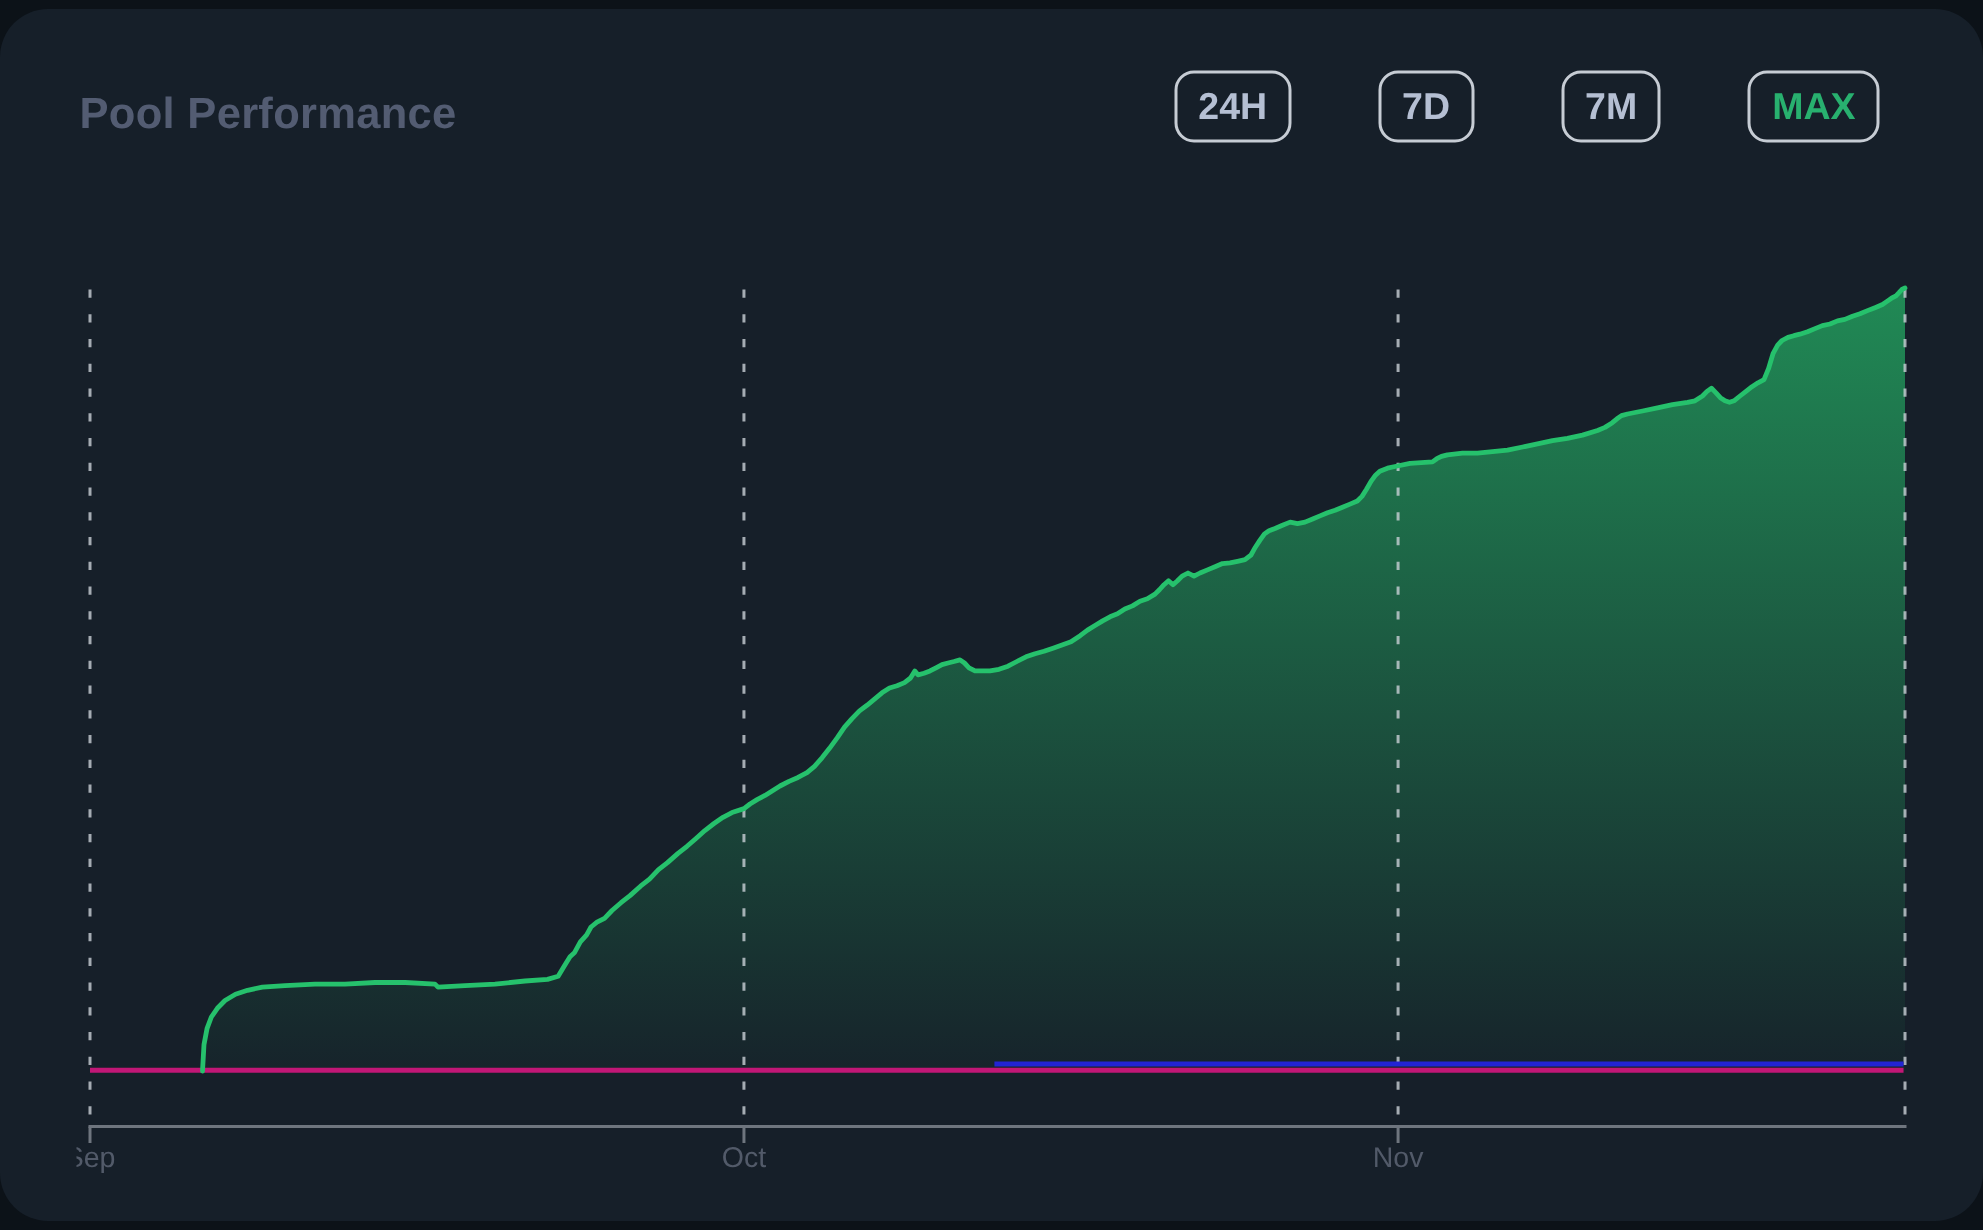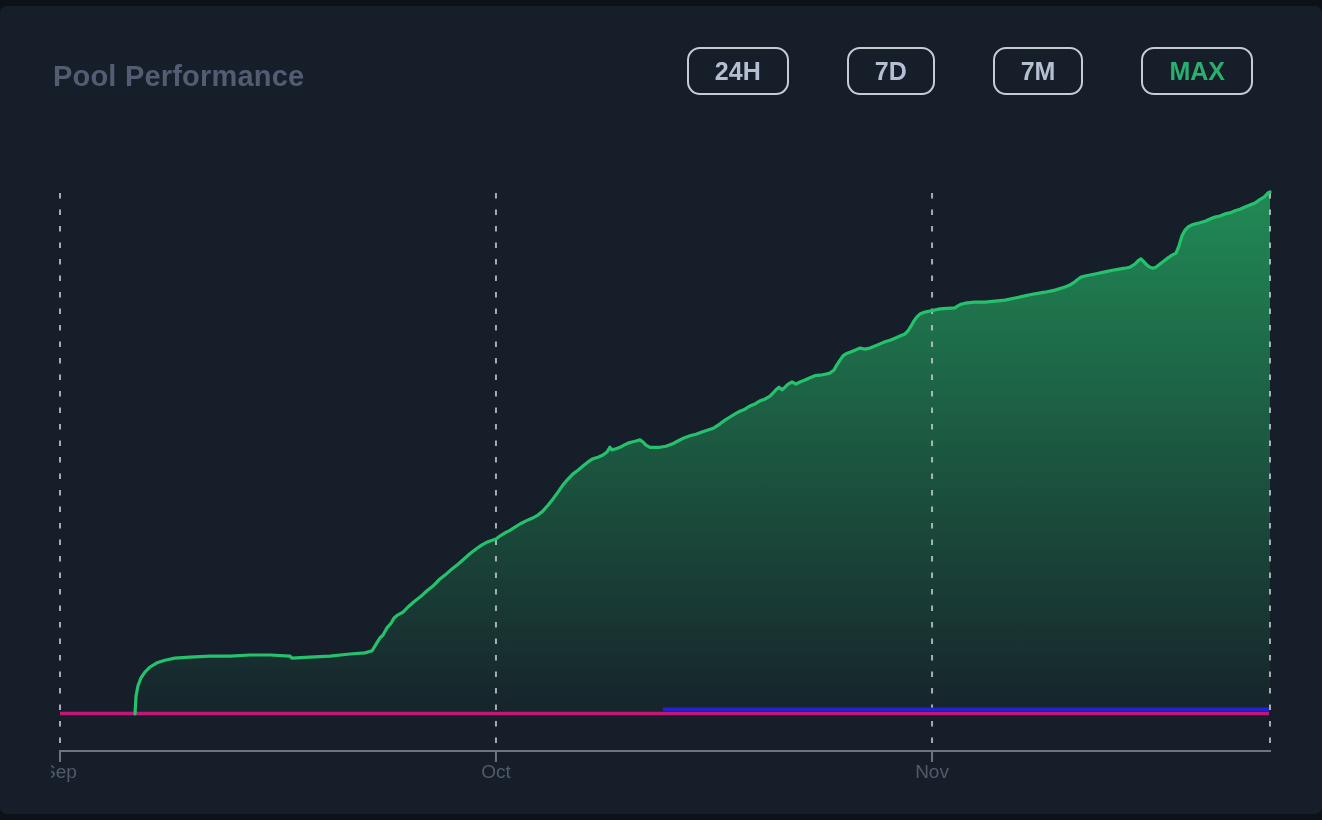--- a/index.html
+++ b/index.html
@@ -1,23 +1,23 @@
 <!DOCTYPE html>
 <html style="--bg: #161f29; --title: #535c72; --btn-border: #c6ccd4; --btn-text: #b5bfd3; --btn-active: #28b06f;"><head>
 <meta charset="utf-8">
 <style>
   html,body{margin:0;padding:0;background:#0c1218;width:1322px;height:820px;overflow:hidden;
     font-family:"Liberation Sans","DejaVu Sans",sans-serif;}
   .card{position:absolute;left:0;right:0;top:6px;bottom:6px;background:var(--bg,#161f29);
-    border-radius:7px;}
+    border-radius:32px;}
   .page-title{position:absolute;left:53px;top:54px;margin:0;font-size:29px;font-weight:600;
     letter-spacing:.2px;color:var(--title,#535c72);}
   .ranges{position:absolute;top:41px;right:69px;display:flex;gap:58px;}
   .range-btn{box-sizing:border-box;height:48px;display:flex;align-items:center;justify-content:center;
-    padding:0 26px;background:transparent;border:2px solid var(--btn-border,#c6ccd4);
+    padding:0 14px;background:transparent;border:2px solid var(--btn-border,#c6ccd4);
     border-radius:13px;font-family:inherit;font-size:25px;font-weight:700;
     color:var(--btn-text,#b5bfd3);cursor:pointer;line-height:1;}
   .range-btn.active{color:var(--btn-active,#28b06f);}
   #chart{position:absolute;left:0;top:0;width:1322px;height:820px;display:block;}
 </style>
 </head>
 <body style="background: rgb(12, 18, 24);">
 
 <div class="card">
   <h2 class="page-title">Pool Performance</h2>

